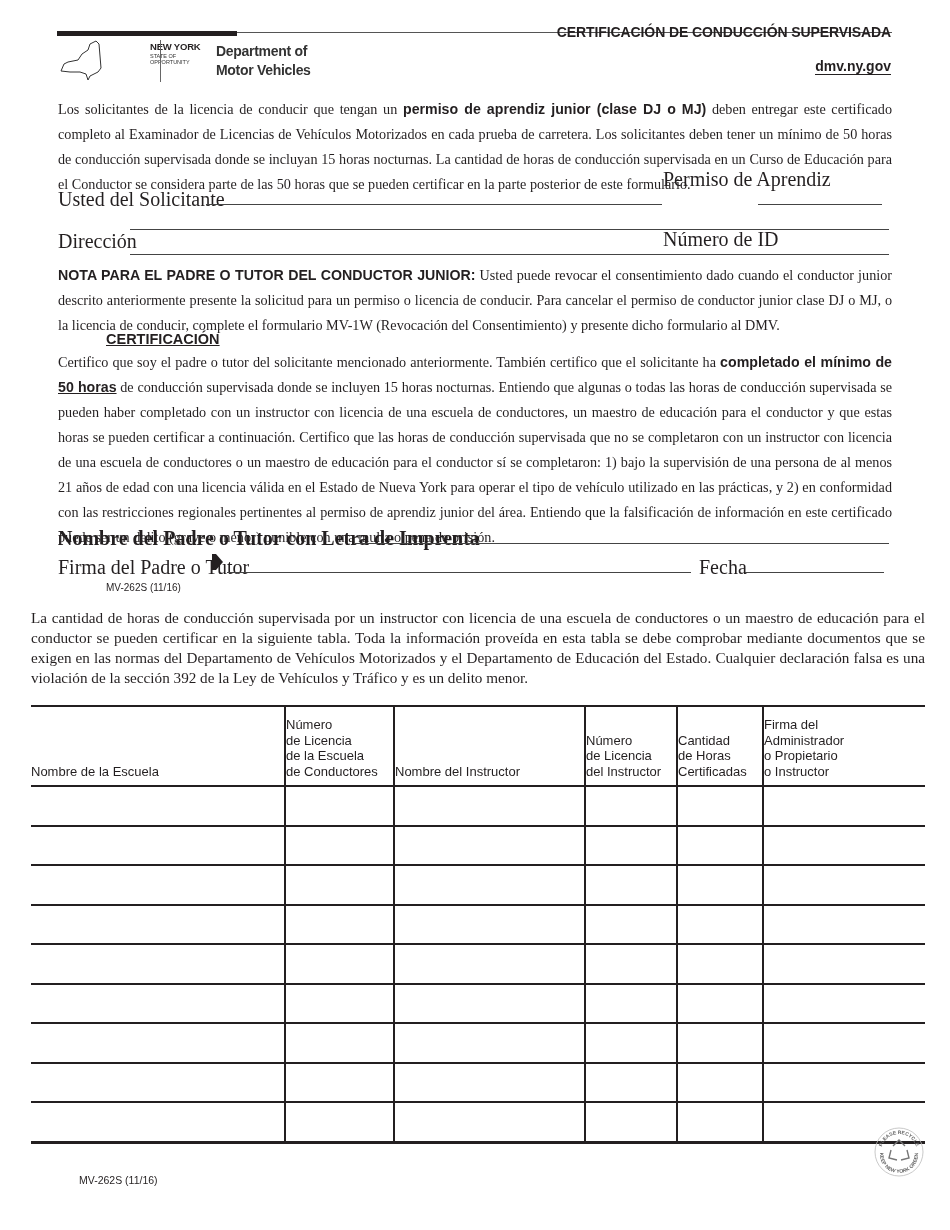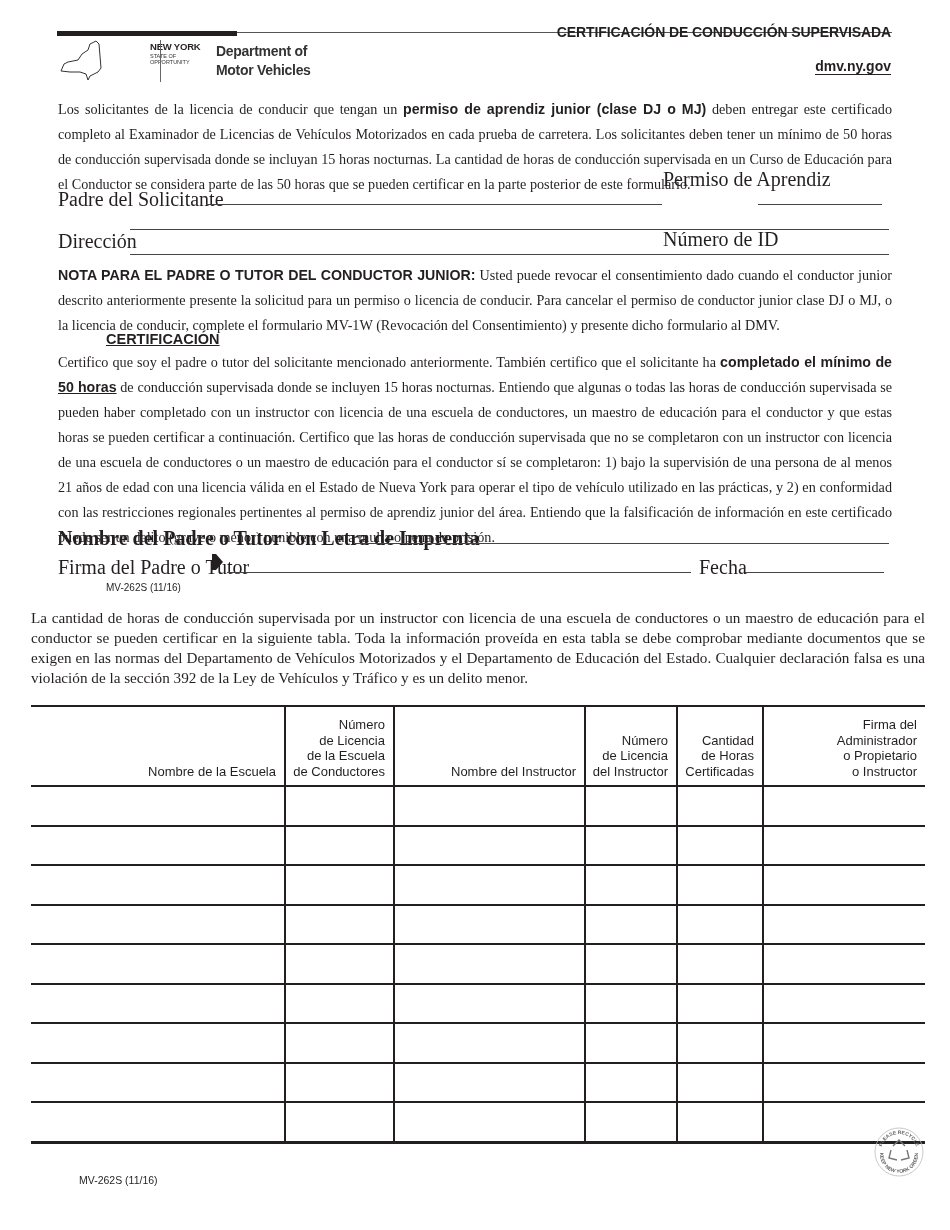--- a/index.html
+++ b/index.html
@@ -26,21 +26,21 @@
   .uline { height:1px; background:#444; }
 
   .cert-head { left:58px; top:331px; font-size:14.5px; font-weight:bold; text-decoration:underline; }
 
   .form-code-small { left:58px; top:582px; font-size:10px; }
   .arrow { left:210px; top:553px; width:14px; height:18px; }
 
   
   table.sched { position:absolute; left:31px; top:705px; width:894px; border-collapse:collapse; table-layout:fixed; }
   table.sched th { font-family:"Liberation Sans", sans-serif; font-weight:normal; font-size:13px; line-height:15.5px;
-                   color:#231f20; vertical-align:bottom; text-align:right; padding:0 8px 6px 0; height:72px;
+                   color:#231f20; vertical-align:bottom; text-align:left; padding:0 0 6px 0; height:72px;
                    border-top:2px solid #231f20; border-bottom:2px solid #231f20; border-left:2px solid #231f20; }
   table.sched th:first-child, table.sched td:first-child { border-left:none; }
   table.sched td { height:35.5px; border-bottom:2px solid #231f20; border-left:2px solid #231f20; }
   table.sched tr:last-child td { border-bottom:3px solid #231f20; }
 
   .footer-code { left:31px; top:1174px; font-size:10.5px; }
   .recycle { left:873px; top:1126px; width:52px; height:52px; }
 </style>
 </head>
 <body>
@@ -61,21 +61,21 @@
   <div>Department of</div>
   <div>Motor Vehicles</div>
 </div>
 
 <div class="abs sans title">CERTIFICACIÓN DE CONDUCCIÓN SUPERVISADA</div>
 <div class="abs sans site">dmv.ny.gov</div>
 
 <div class="abs para serif" style="top:97px;"><span>Los solicitantes de la licencia de conducir que tengan un </span><b>permiso de aprendiz junior (clase DJ o MJ)</b><span> deben entregar este certificado completo al Examinador de Licencias de Vehículos Motorizados en cada prueba de carretera. Los solicitantes deben tener un mínimo de 50 horas de conducción supervisada donde se incluyan 15 horas nocturnas. La cantidad de horas de conducción supervisada en un Curso de Educación para el Conductor se considera parte de las 50 horas que se pueden certificar en la parte posterior de este formulario.</span></div>
 
 <div class="abs field-label" style="left:663px;top:168px;">Permiso de Aprendiz</div>
-<div class="abs field-label" style="left:58px;top:188px;">Padre del Solicitante</div>
+<div class="abs field-label" style="left:58px;top:188px;">Usted del Solicitante</div>
 <div class="abs uline" style="left:206px;top:204px;width:456px;"></div>
 <div class="abs field-label" style="left:663px;top:188px;margin-top:40px;">Número de ID</div>
 <div class="abs uline" style="left:758px;top:204px;width:124px;"></div>
 <div class="abs field-label" style="left:58px;top:202px;margin-top:28px;">Dirección</div>
 <div class="abs uline" style="left:130px;top:229px;width:759px;"></div>
 <div class="abs uline" style="left:130px;top:254px;width:759px;"></div>
 
 <div class="abs para serif" style="top:263px;"><b>NOTA PARA EL PADRE O TUTOR DEL CONDUCTOR JUNIOR:</b><span> Usted puede revocar el consentimiento dado cuando el conductor junior descrito anteriormente presente la solicitud para un permiso o licencia de conducir. Para cancelar el permiso de conductor junior clase DJ o MJ, o la licencia de conducir, complete el formulario MV-1W (Revocación del Consentimiento) y presente dicho formulario al DMV.</span></div>
 
 <div class="abs sans cert-head">CERTIFICACIÓN</div>

